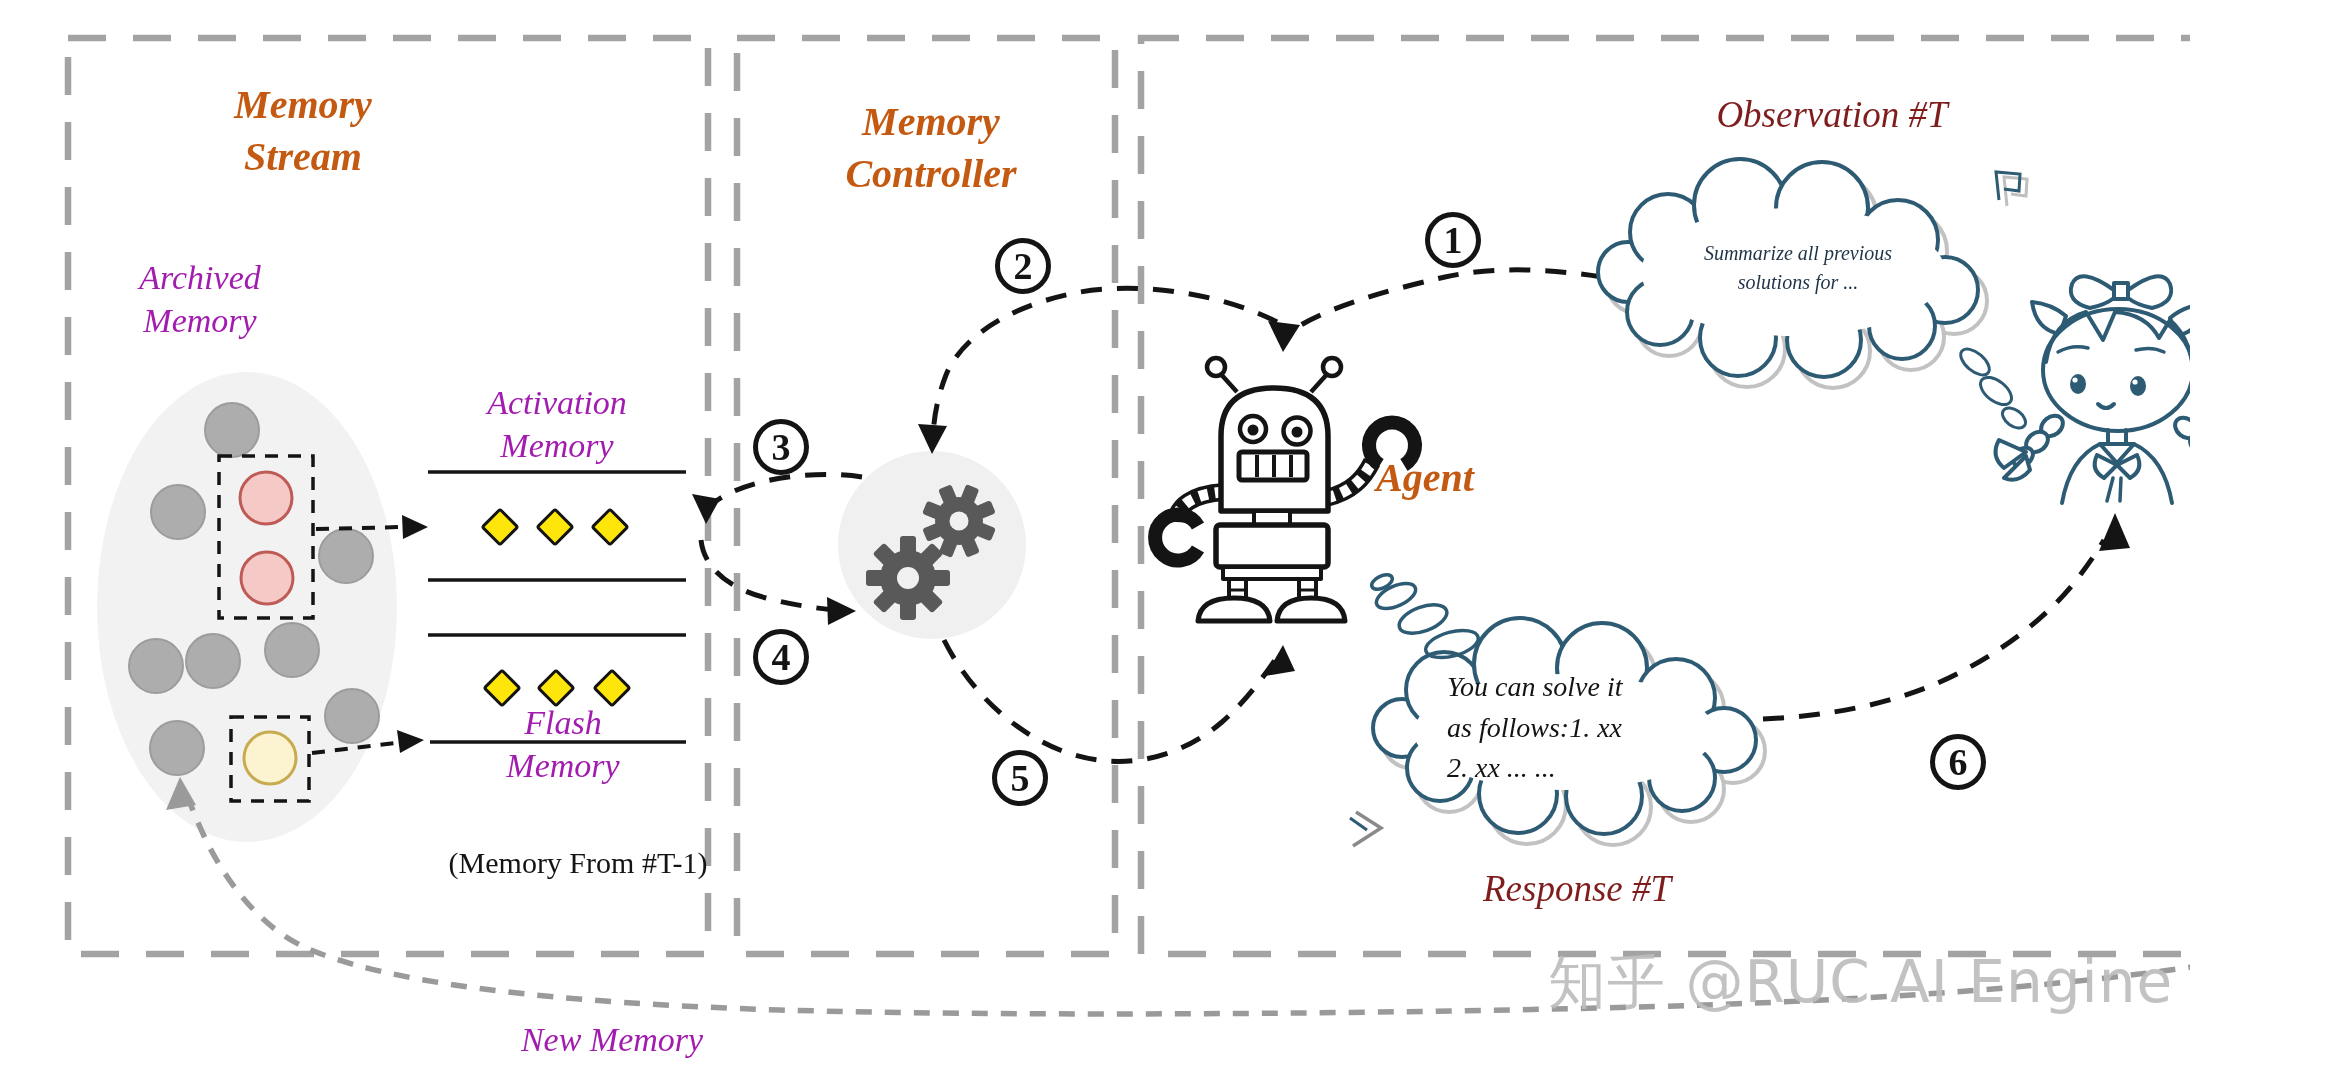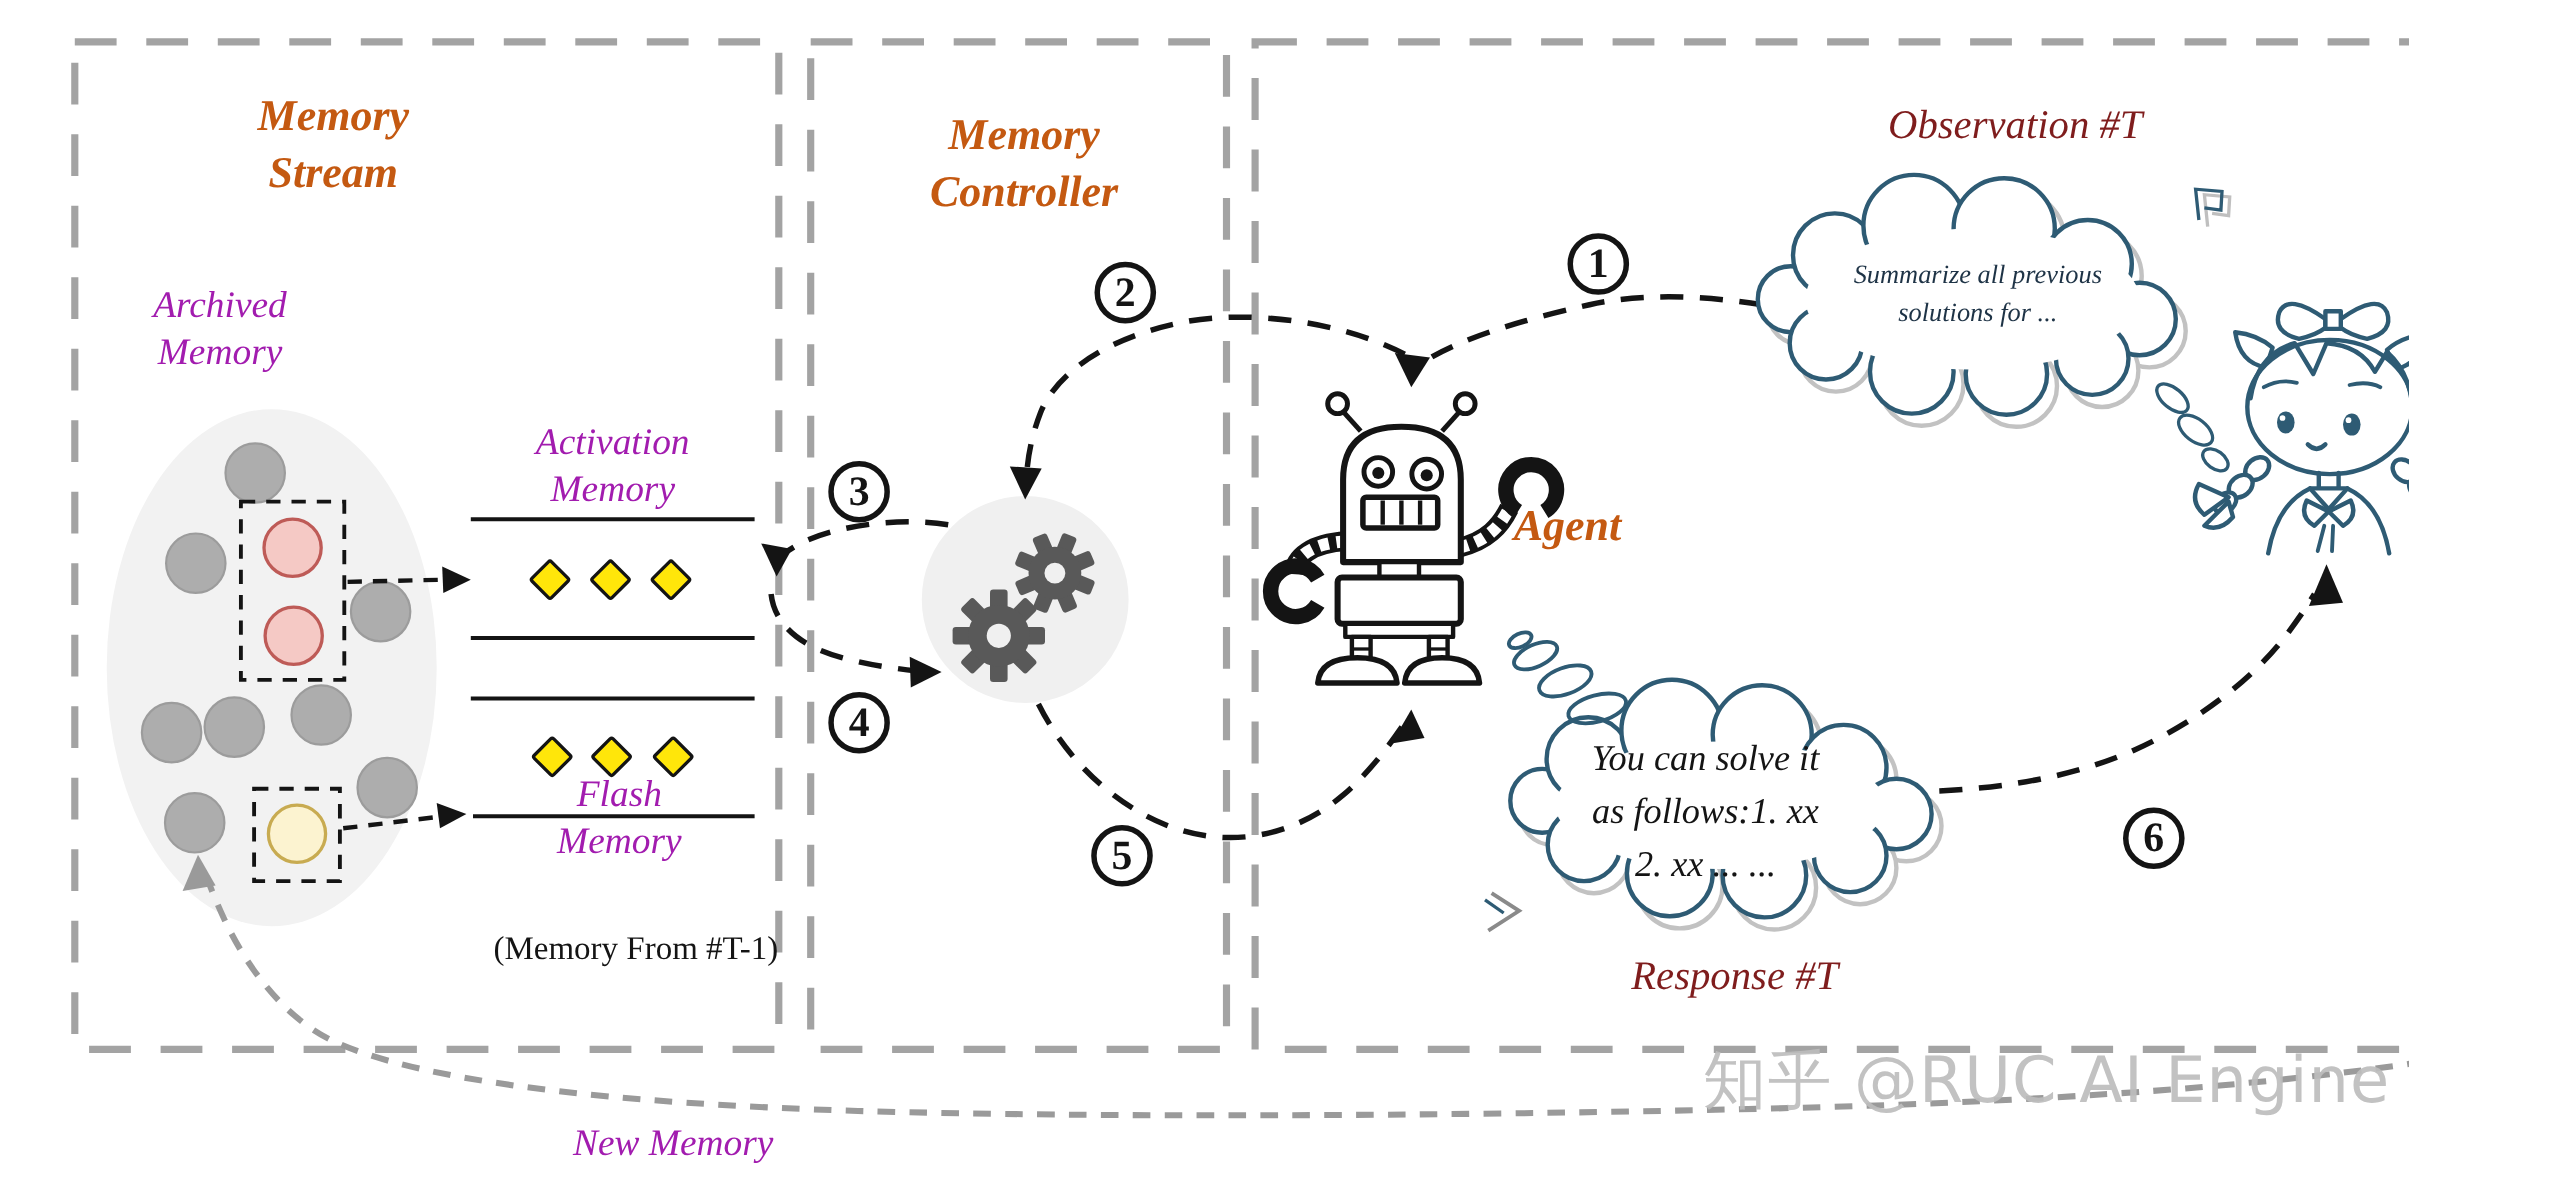--- a/index.html
+++ b/index.html
@@ -4,23 +4,23 @@
 <style>
   html,body{margin:0;padding:0;background:#ffffff;}
   .stage{position:relative;width:2190px;height:1081px;background:#ffffff;overflow:hidden;
          font-family:"Liberation Serif","DejaVu Serif",serif;}
   .stage svg.art{position:absolute;left:0;top:0;}
   .lbl{position:absolute;transform:translate(-50%,-50%);white-space:pre-line;text-align:center;}
   .t-orange{color:#C45911;font-style:italic;font-weight:bold;font-size:40px;line-height:1.3;}
   .t-head{color:#a21caf;font-style:italic;font-size:34px;line-height:1.27;}
   .t-note{color:#141414;font-size:30px;}
   .t-cap{color:#7f1d1d;font-style:italic;font-size:37px;}
-  .cloud-txt{color:#1E3346;font-style:italic;font-size:24px;line-height:1.45;}
-  .cloud-txt-left{position:absolute;color:#141414;font-style:italic;font-size:33px;line-height:1.45;
-                  text-align:center;white-space:pre-line;}
+  .cloud-txt{color:#1E3346;font-style:italic;font-size:20px;line-height:1.45;}
+  .cloud-txt-left{position:absolute;color:#141414;font-style:italic;font-size:28px;line-height:1.45;
+                  text-align:left;white-space:pre-line;}
   .badge{position:absolute;width:46px;height:46px;border:5px solid #141414;border-radius:50%;
          background:#ffffff;display:flex;align-items:center;justify-content:center;
          transform:translate(-50%,-50%);font-weight:bold;font-size:38px;color:#141414;}
   .watermark{position:absolute;left:1548px;top:944px;font-family:"DejaVu Sans","Liberation Sans",sans-serif;
              font-size:58px;color:#BDBDBD;opacity:.92;letter-spacing:1px;white-space:nowrap;}
 </style>
 </head>
 <body>
 
 <div class="stage">

